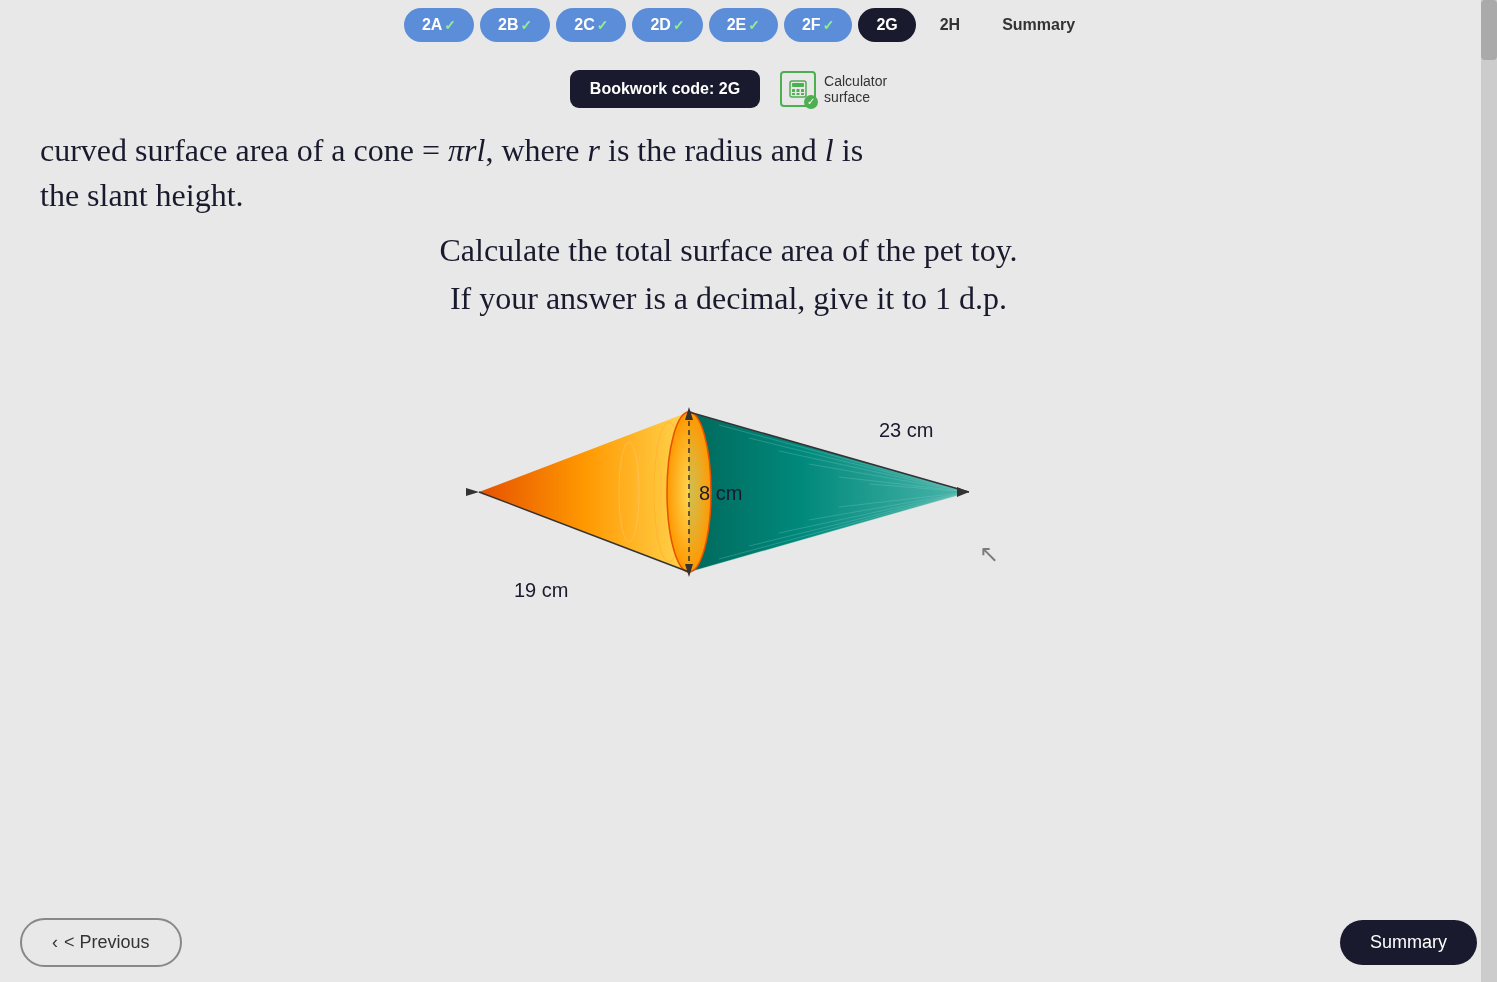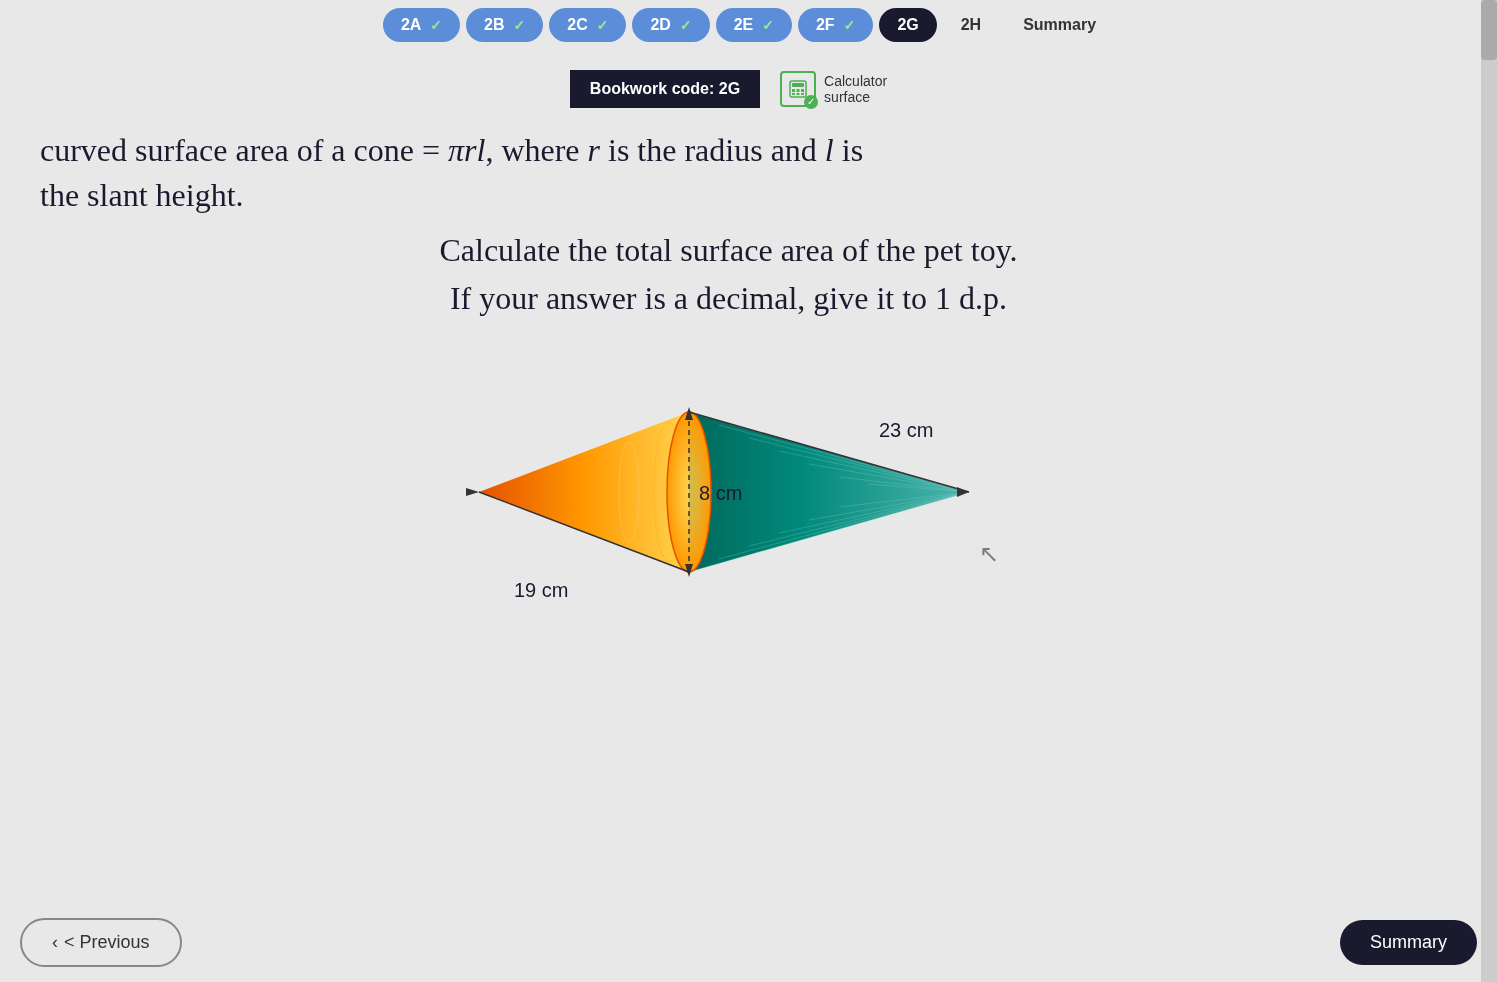--- a/index.html
+++ b/index.html
@@ -19,21 +19,21 @@
       justify-content: center;
       padding: 8px 20px;
       background: #e8e8e8;
       gap: 6px;
       position: relative;
     }
 
     .nav-tab {
       display: flex;
       align-items: center;
-      gap: 9px;
+      gap: 2px;
       padding: 8px 18px;
       border-radius: 20px;
       font-size: 16px;
       font-weight: 600;
       cursor: pointer;
       border: none;
       background: transparent;
     }
 
     .nav-tab.completed {
@@ -94,21 +94,21 @@
       align-items: center;
       justify-content: center;
       gap: 20px;
       margin-bottom: 20px;
     }
 
     .bookwork-badge {
       background: #1a1a2e;
       color: white;
       padding: 10px 20px;
-      border-radius: 0;
+      border-radius: 9px;
       font-size: 16px;
       font-family: Arial, sans-serif;
       font-weight: 600;
     }
 
     .calculator-badge {
       display: flex;
       align-items: center;
       gap: 8px;
       font-family: Arial, sans-serif;

